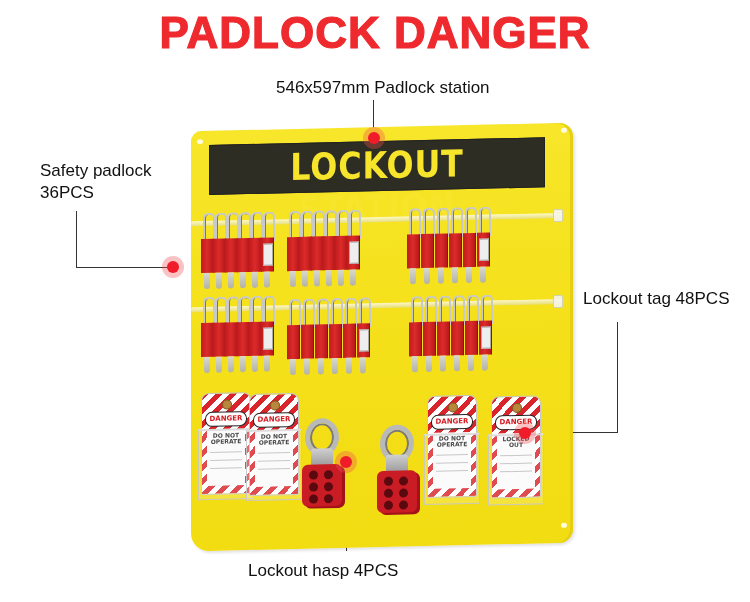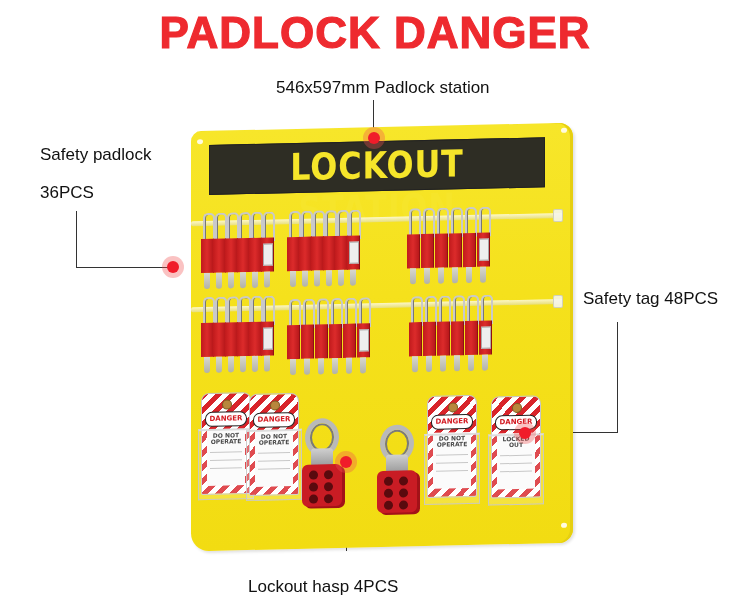--- a/index.html
+++ b/index.html
@@ -108,32 +108,32 @@
 </style>
 </head>
 <body>
 
 <div class="title">PADLOCK DANGER</div>
 
 <div class="label" style="left:276px; top:77px;">546x597mm Padlock station</div>
 <div class="line" style="left:373px; top:100px; width:1px; height:36px;"></div>
 <div class="dot" style="left:368px; top:132px;"></div>
 
-<div class="label" style="left:40px; top:144px;">Safety padlock</div>
+<div class="label" style="left:40px; top:160px;">Safety padlock</div>
 <div class="label" style="left:40px; top:182px;">36PCS</div>
 <div class="line" style="left:76px; top:211px; width:1px; height:57px;"></div>
 <div class="line" style="left:76px; top:267px; width:96px; height:1px;"></div>
 <div class="dot" style="left:167px; top:261px;"></div>
 
-<div class="label" style="left:583px; top:288px;">Safety tag 48PCS</div>
+<div class="label" style="left:583px; top:288px;">Lockout tag 48PCS</div>
 <div class="line" style="left:617px; top:322px; width:1px; height:110px;"></div>
 <div class="line" style="left:530px; top:432px; width:88px; height:1px;"></div>
 <div class="dot" style="left:519px; top:427px;"></div>
 
-<div class="label" style="left:248px; top:560px;margin-top:16px;">Lockout hasp  4PCS</div>
+<div class="label" style="left:248px; top:560px;">Lockout hasp  4PCS</div>
 <div class="line" style="left:346px; top:468px; width:1px; height:83px;"></div>
 <div class="dot" style="left:340px; top:456px;"></div>
 
 <div class="board">
   <div class="hole" style="left:6px; top:8px;"></div>
   <div class="hole" style="left:370px; top:5px;"></div>
   <div class="hole" style="left:370px; top:400px;"></div>
 
   <div class="banner">
     <div class="banner-text">LOCKOUT STATION</div>

